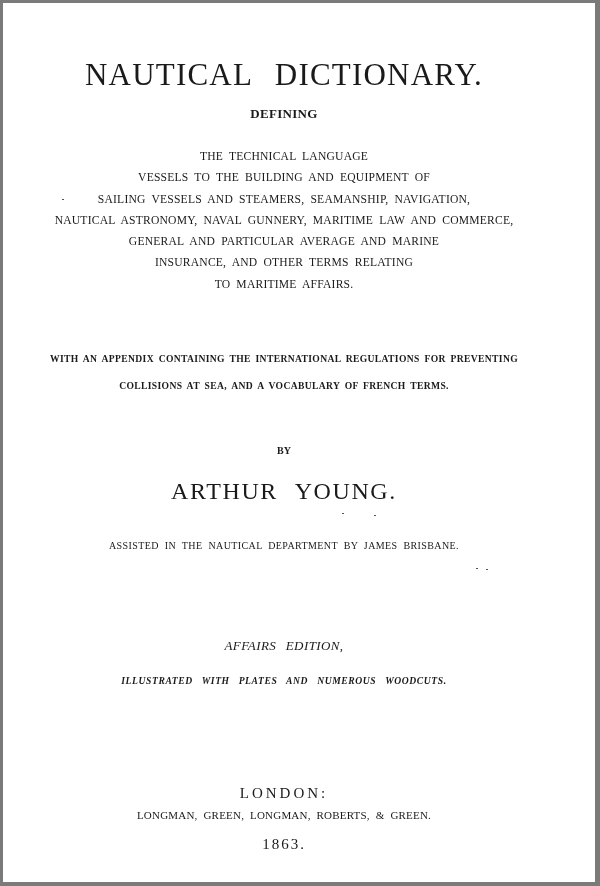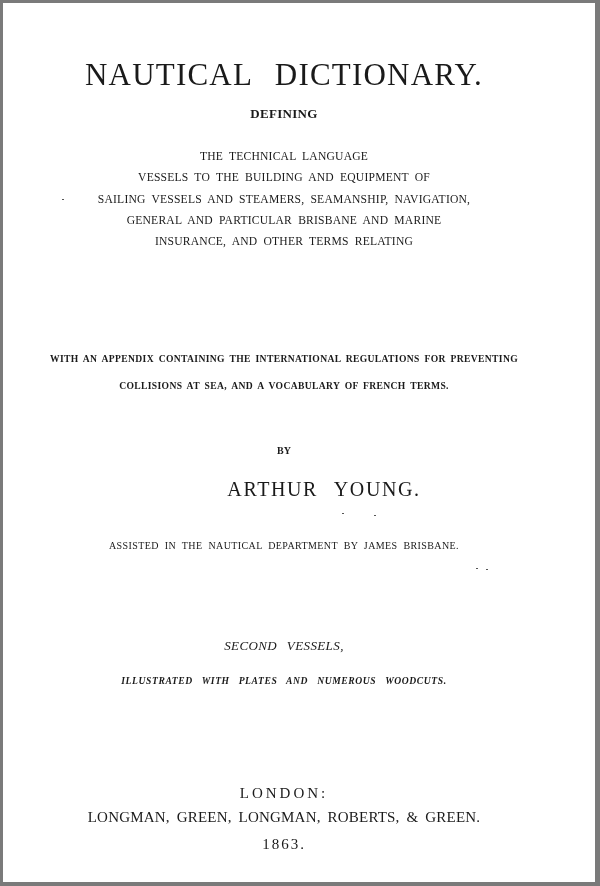--- a/index.html
+++ b/index.html
@@ -26,55 +26,57 @@
   }
   .title {
     top: 36px; font-size: 31px; letter-spacing: 1.2px; word-spacing: 14px;
     font-weight: normal;
   }
   .defining { top: 106px; font-size: 13px; font-weight: bold; letter-spacing: 0.3px; }
   .desc { font-size: 11.6px; line-height: 21.3px; top: 146px; word-spacing: 3px; letter-spacing: 0.2px; }
   .desc div { height: 21.3px; }
   .appendix { top: 345px; font-size: 9.6px; font-weight: bold; line-height: 27px; letter-spacing: 0.35px; word-spacing: 2px; }
   .by { top: 445px; font-size: 10px; font-weight: bold; }
-  .author { top: 478px; font-size: 20px; letter-spacing: 1.6px; word-spacing: 10px; margin-left: 40px; }
+  .author { top: 478px; font-size: 24px; letter-spacing: 1.6px; word-spacing: 10px; }
   .assisted { top: 540px; font-size: 10px; letter-spacing: 0.4px; word-spacing: 3px; }
   .edition { top: 638px; font-size: 13px; font-style: italic; letter-spacing: 0.4px; word-spacing: 6px; }
   .illustrated { top: 675px; font-size: 9.6px; font-style: italic; font-weight: bold; letter-spacing: 0.6px; word-spacing: 6px; }
   .london { top: 785px; font-size: 15px; letter-spacing: 3px; }
-  .publisher { top: 809px; font-size: 15px; letter-spacing: 0.2px; word-spacing: 3px; }
+  .publisher { top: 809px; font-size: 11px; letter-spacing: 0.2px; word-spacing: 3px; }
   .year { top: 836px; font-size: 15px; letter-spacing: 2px; }
   .speck { position: absolute; width: 2px; height: 1px; background: #555; }
 </style>
 </head>
 <body>
 
 <div class="frame"></div>
 
 <h1 class="line title">NAUTICAL DICTIONARY.</h1>
 <div class="line defining">DEFINING</div>
 
 <div class="line desc">
   <div>THE TECHNICAL LANGUAGE</div>
   <div>VESSELS TO THE BUILDING AND EQUIPMENT OF</div>
   <div>SAILING VESSELS AND STEAMERS, SEAMANSHIP, NAVIGATION,</div>
-  <div>GENERAL AND PARTICULAR BRISBANE AND MARINE</div>
+  <div>NAUTICAL ASTRONOMY, NAVAL GUNNERY, MARITIME LAW AND COMMERCE,</div>
+  <div>GENERAL AND PARTICULAR AVERAGE AND MARINE</div>
   <div>INSURANCE, AND OTHER TERMS RELATING</div>
+  <div>TO MARITIME AFFAIRS.</div>
 </div>
 
 <div class="line appendix">
   <div>WITH AN APPENDIX CONTAINING THE INTERNATIONAL REGULATIONS FOR PREVENTING</div>
   <div>COLLISIONS AT SEA, AND A VOCABULARY OF FRENCH TERMS.</div>
 </div>
 
 <div class="line by">BY</div>
 <div class="line author">ARTHUR YOUNG.</div>
 <div class="line assisted">ASSISTED IN THE NAUTICAL DEPARTMENT BY JAMES BRISBANE.</div>
 
-<div class="line edition">SECOND VESSELS,</div>
+<div class="line edition">AFFAIRS EDITION,</div>
 <div class="line illustrated">ILLUSTRATED WITH PLATES AND NUMEROUS WOODCUTS.</div>
 
 <div class="line london">LONDON:</div>
 <div class="line publisher">LONGMAN, GREEN, LONGMAN, ROBERTS, &amp; GREEN.</div>
 <div class="line year">1863.</div>
 
 <span class="speck" style="left:62px;top:199px;"></span>
 <span class="speck" style="left:342px;top:513px;"></span>
 <span class="speck" style="left:374px;top:515px;"></span>
 <span class="speck" style="left:476px;top:568px;"></span>

